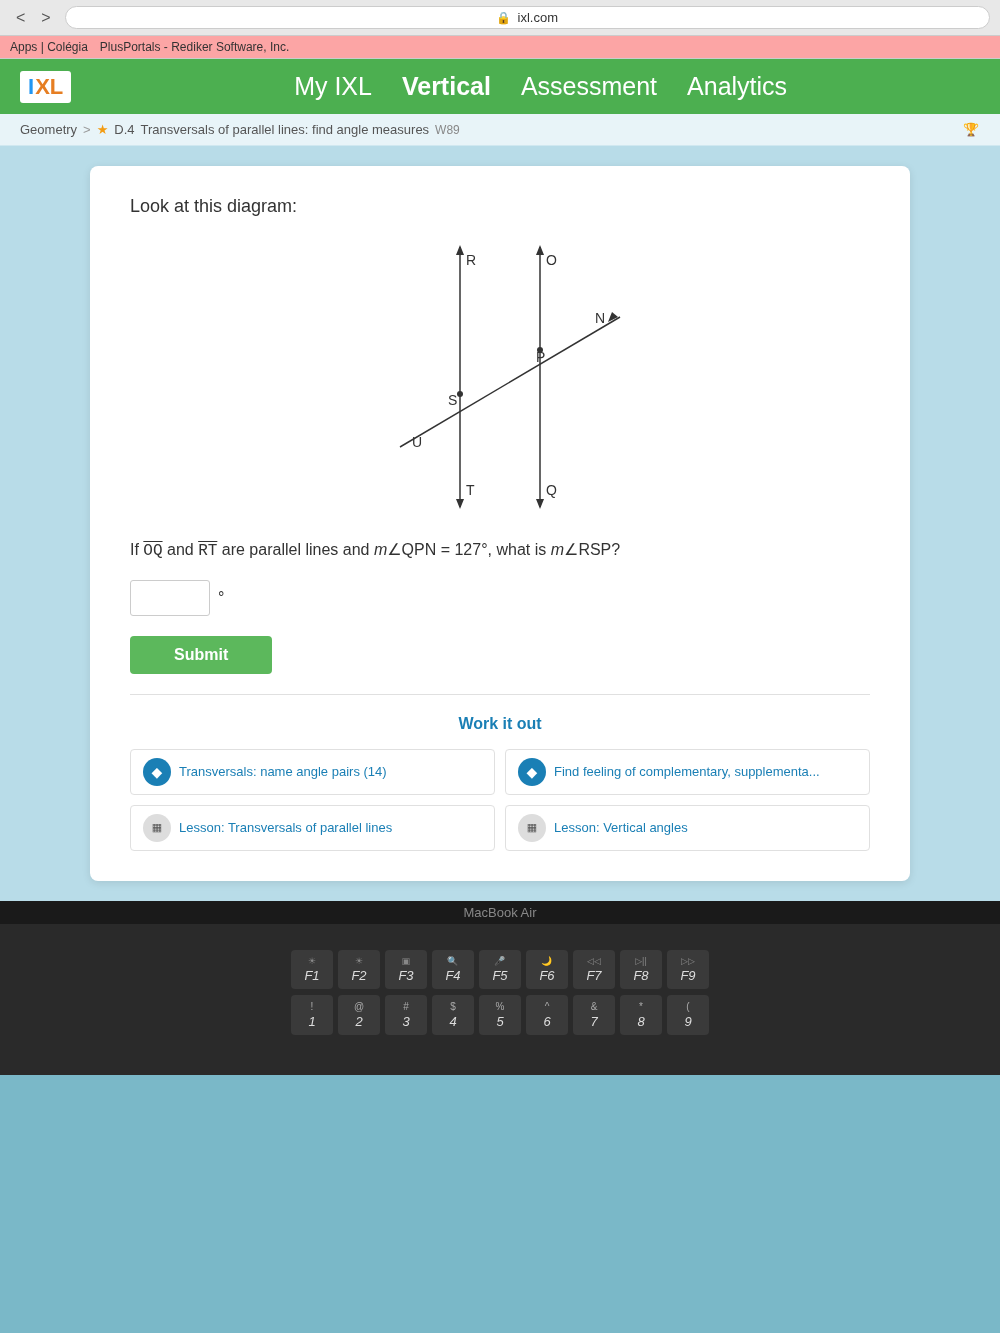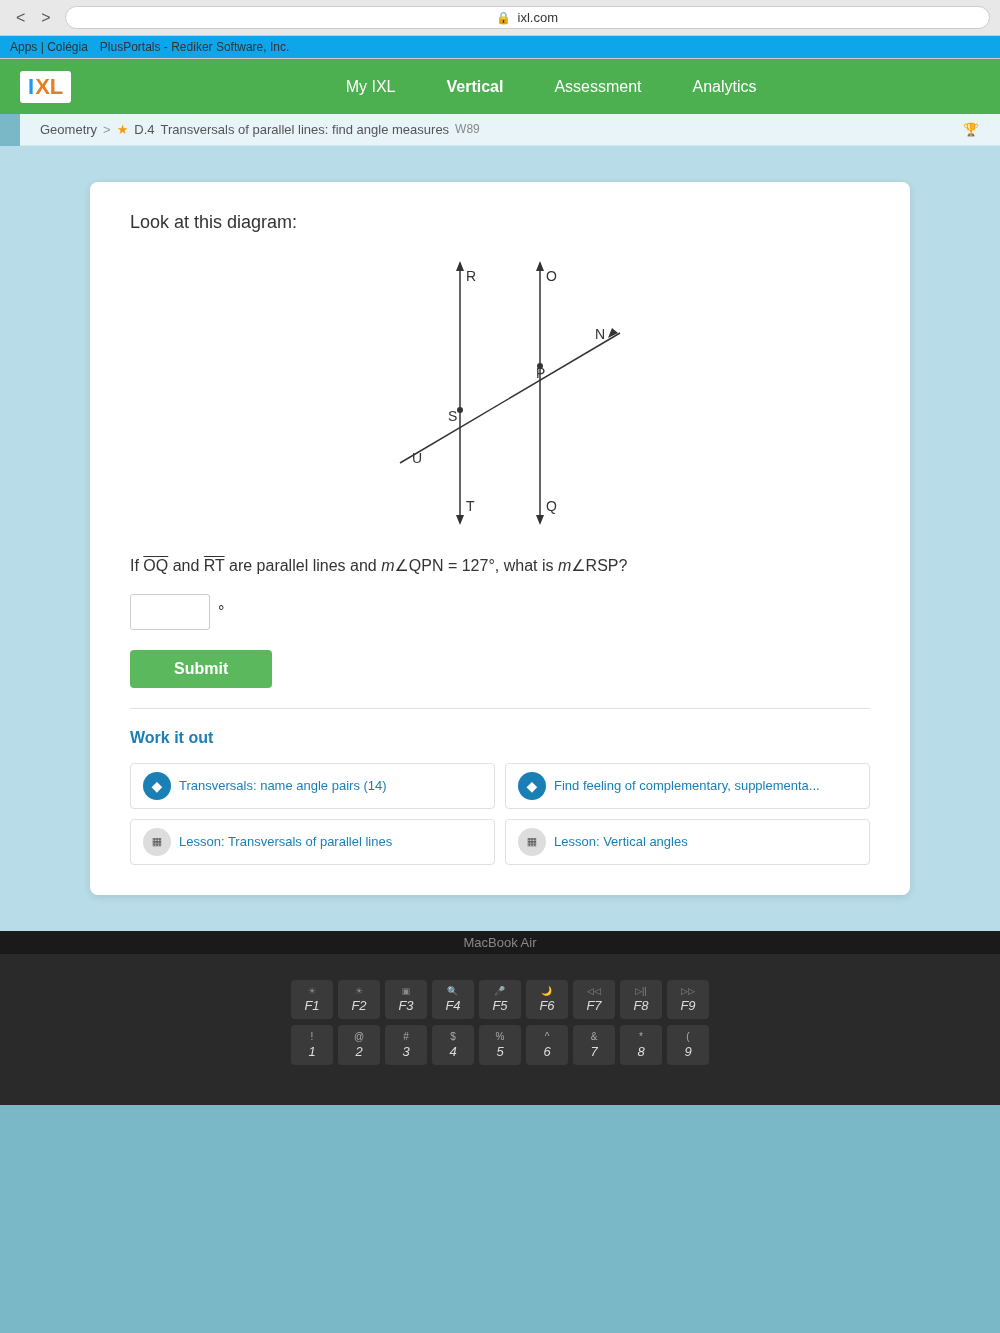--- a/index.html
+++ b/index.html
@@ -32,21 +32,21 @@
       border: 1px solid #ccc;
       border-radius: 12px;
       padding: 3px 12px;
       font-size: 13px;
       color: #333;
       display: flex; align-items: center; justify-content: center;
       gap: 6px;
     }
     .lock-icon { color: #555; font-size: 12px; }
     .bookmarks-bar {
-      background: #0ea5e9;
+      background: #fca5a5;
       padding: 4px 10px;
       font-size: 12px;
       color: #333;
       border-bottom: 1px solid #ccc;
       display: flex; gap: 12px;
     }
 
     
     .ixl-nav {
       background: #4caf50;
@@ -64,56 +64,54 @@
       border-radius: 3px;
       margin-right: 30px;
       display: flex; align-items: center;
     }
     .ixl-logo .i-letter { color: #2196f3; margin-right: 1px; }
     .nav-links {
       display: flex; gap: 30px; flex: 1; justify-content: center;
     }
     .nav-link {
       color: white;
-      font-size: 16px;
+      font-size: 25px;
       font-weight: 500;
       text-decoration: none;
       cursor: pointer;
-      margin-left: 21px;
     }
     .nav-link.active { font-weight: bold; }
 
     
     .breadcrumb-bar {
       background: #e8f4f8;
       padding: 8px 20px;
       font-size: 13px;
       color: #555;
       display: flex;
-      align-items: flex-start;
+      align-items: flex-end;
       gap: 6px;
       border-bottom: 1px solid #d0e8f0;
-      margin-left: 20px;
     }
     .breadcrumb-sep { color: #999; }
     .star-icon { color: #f39c12; }
     .trophy-area { margin-left: auto; }
 
     
     .content-wrapper {
       background: #b8dce8;
       padding: 20px 30px;
       min-height: 700px;
     }
     .question-card {
       background: white;
       border-radius: 8px;
       padding: 30px 40px;
       max-width: 820px;
-      margin: 16px auto;
+      margin: 0 auto;
       box-shadow: 0 2px 8px rgba(0,0,0,0.1);
     }
 
     .question-title {
       font-size: 18px;
       color: #333;
       margin-bottom: 20px;
       font-weight: normal;
     }
 
@@ -125,21 +123,21 @@
       position: relative;
     }
 
     
     .question-text {
       font-size: 16px;
       color: #333;
       margin: 20px 0 15px 0;
       line-height: 1.6;
     }
-    .overline { text-decoration: overline; }
+    .overline { text-decoration: overline; font-family: Liberation Mono, monospace; }
 
     
     .answer-area {
       display: flex;
       align-items: center;
       gap: 8px;
       margin-bottom: 20px;
     }
     .answer-input {
       width: 80px;
@@ -168,21 +166,21 @@
 
     
     .card-divider {
       border: none;
       border-top: 1px solid #e0e0e0;
       margin: 20px 0;
     }
 
     
     .work-it-out {
-      text-align: left;
+      text-align: center;
       margin-bottom: 16px;
     }
     .work-it-out-title {
       color: #1a7fb5;
       font-size: 16px;
       font-weight: bold;
       cursor: pointer;
     }
     .work-it-out-subtitle {
       font-size: 14px;

